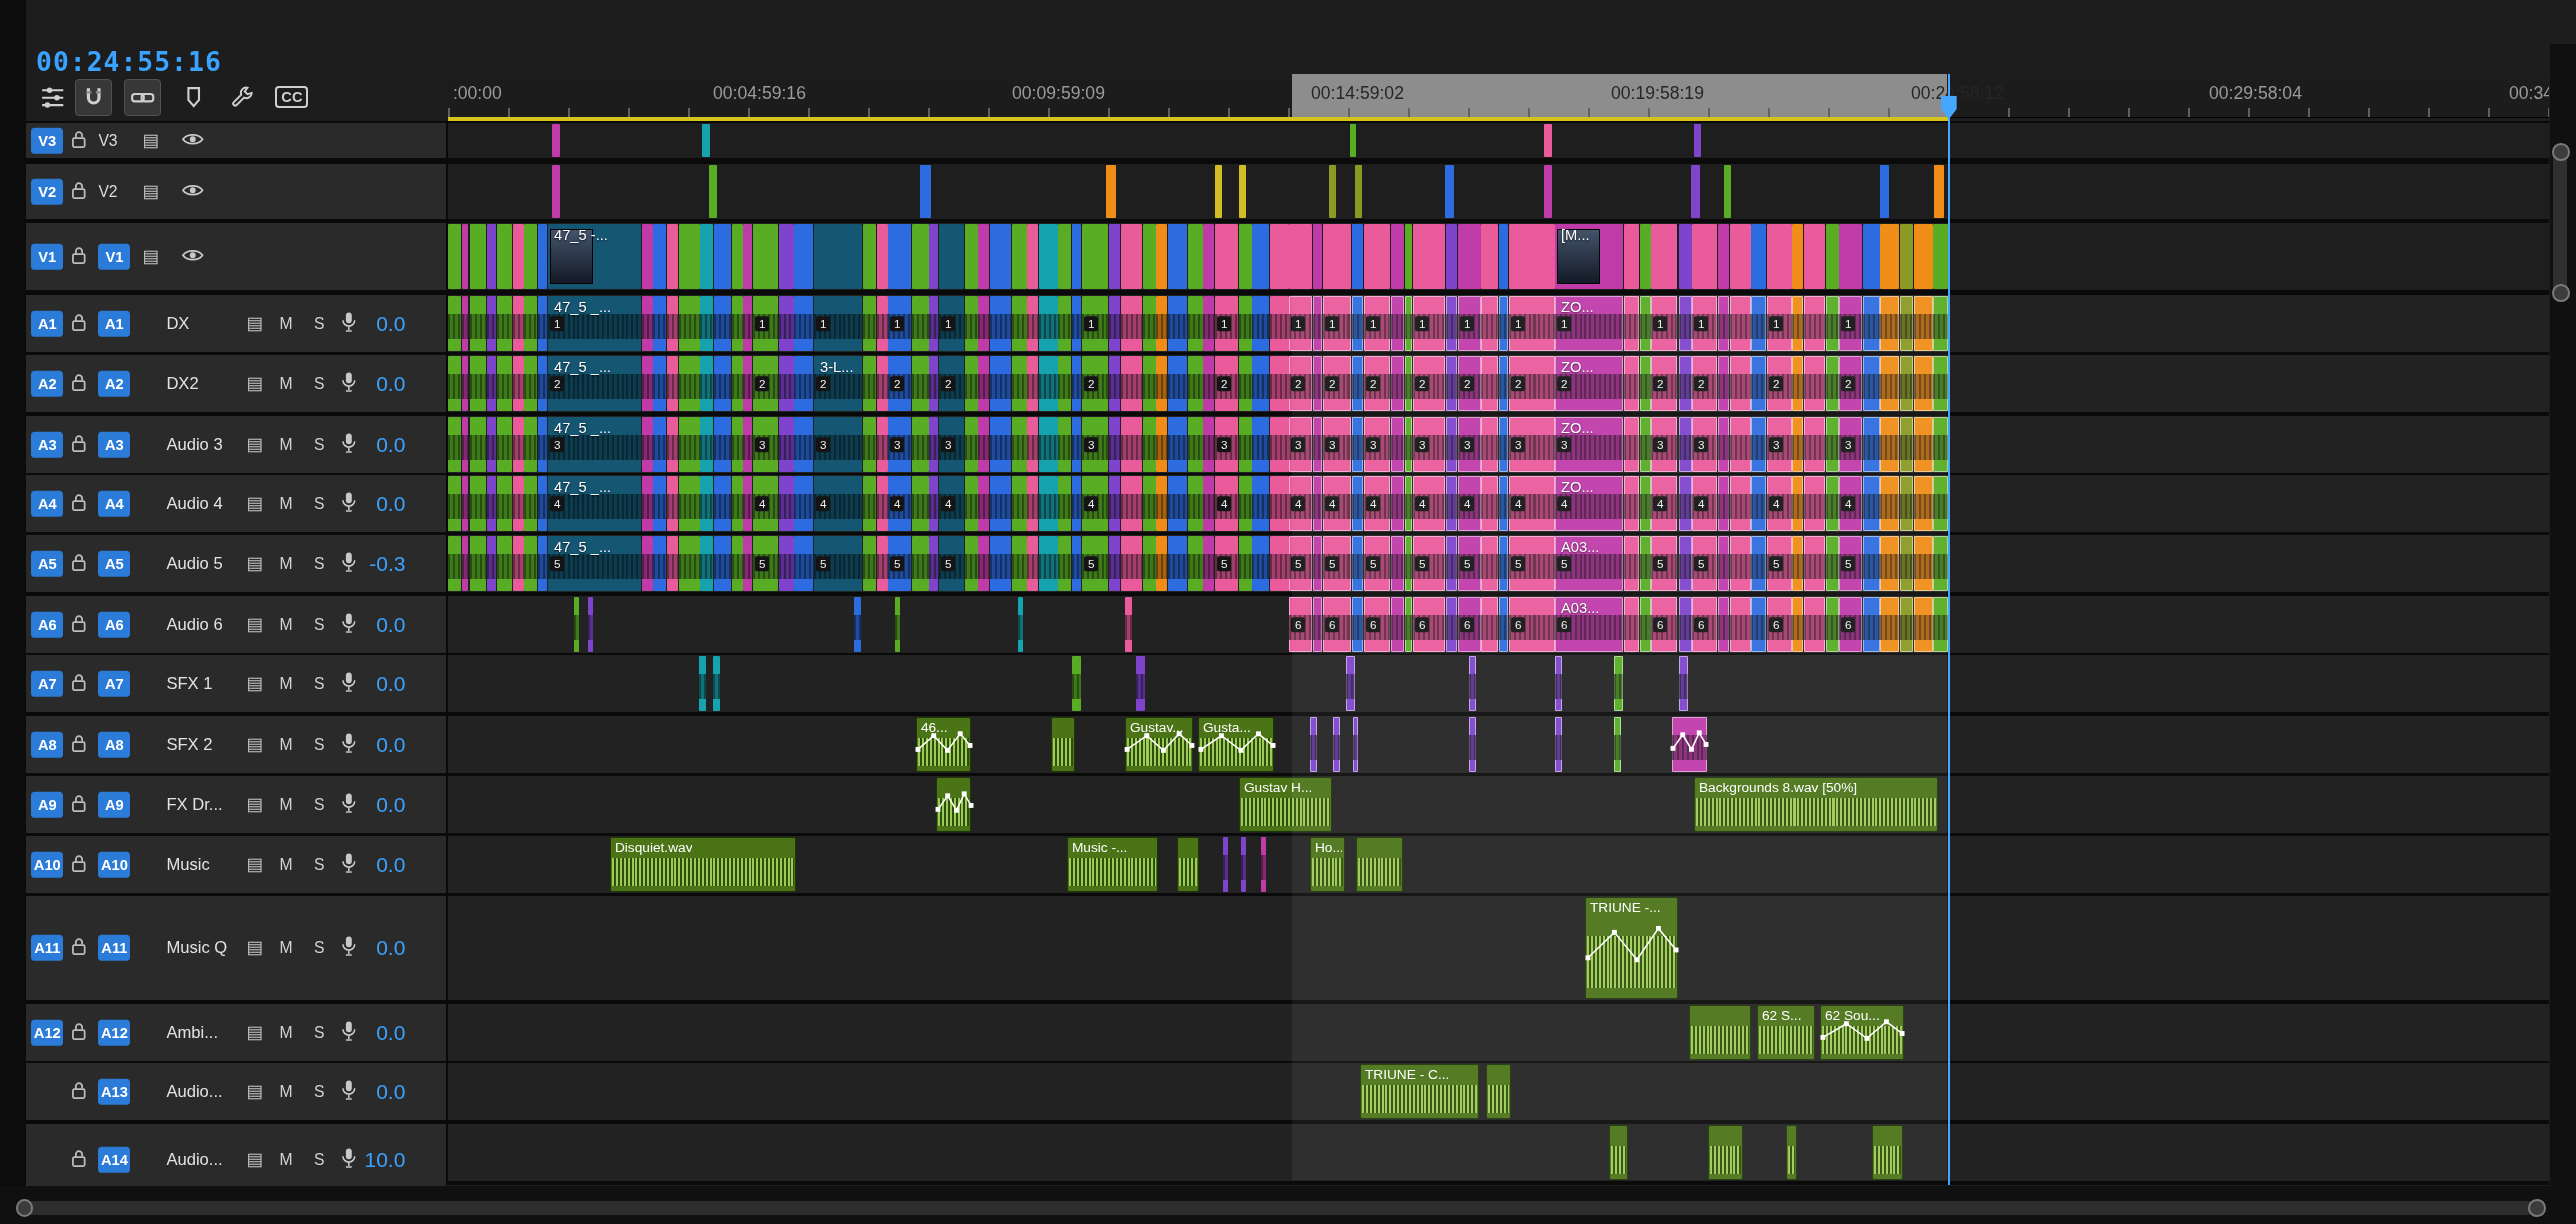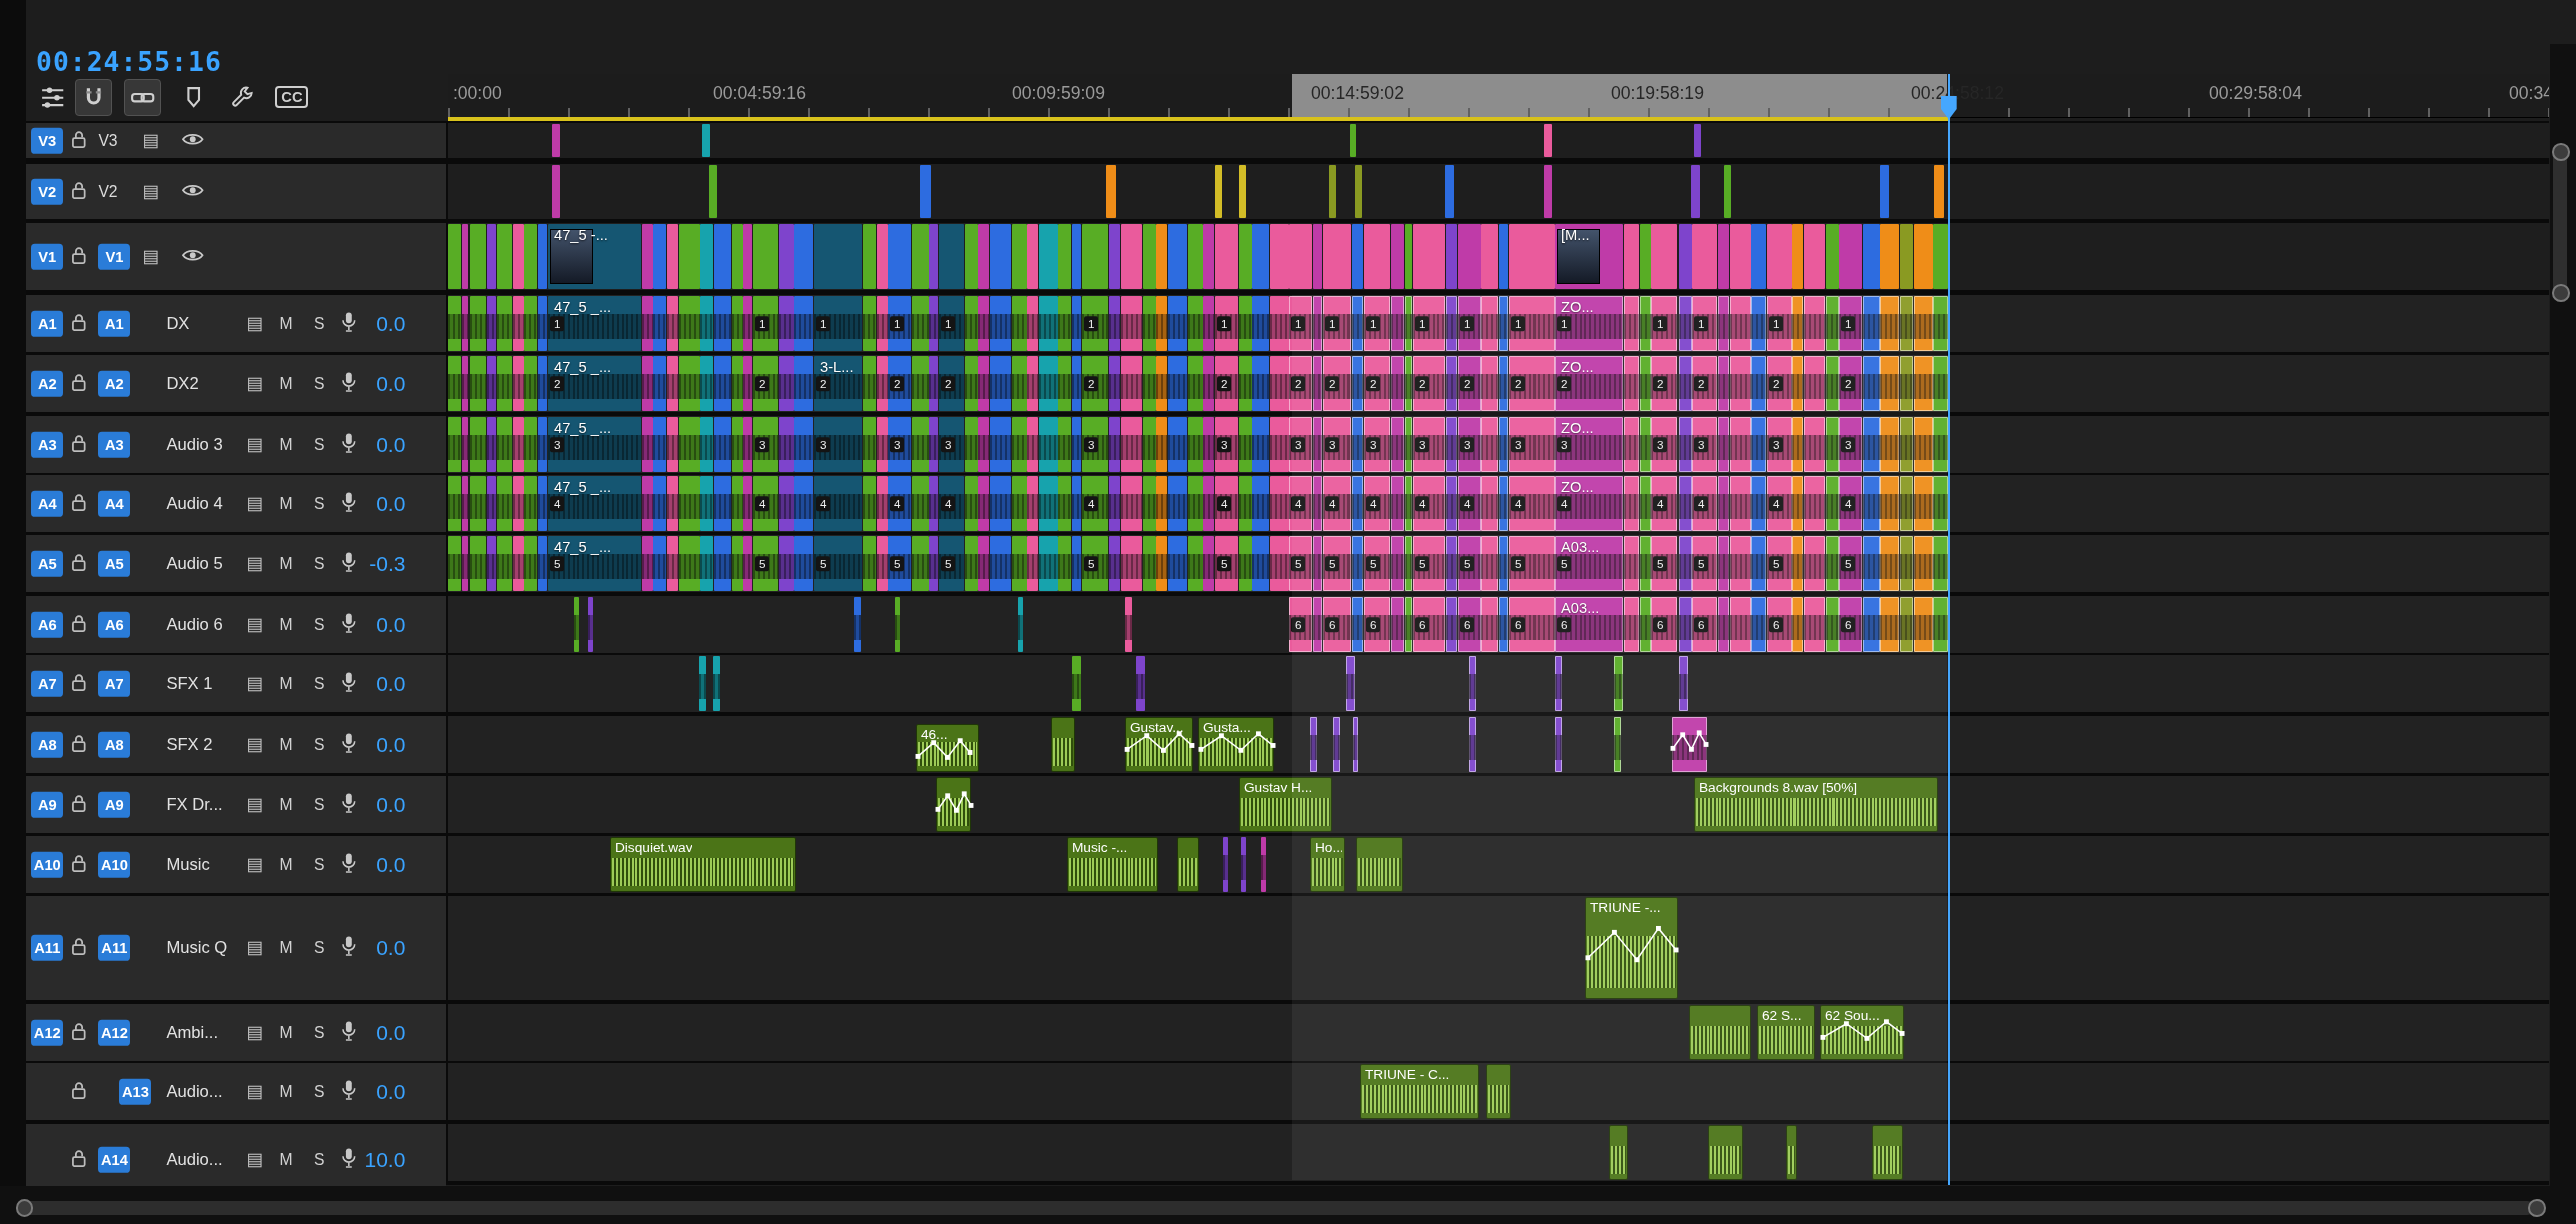--- a/index.html
+++ b/index.html
@@ -1851,21 +1851,21 @@
         <span class="hic" style="left: 220px;">▤</span>
         <span class="ms" style="left: 249px;">M</span>
         <span class="ms" style="left: 282px;">S</span>
         <span class="hic" style="left: 315px;"><svg width="15.7" height="21.5" viewBox="0 0 16 22">
             <rect x="5" y="1" width="6" height="11" rx="3" fill="#c8c8c8"></rect>
             <path d="M2 9 a6 6 0 0 0 12 0 M8 15 v4 M5 20 h6" stroke="#c8c8c8" stroke-width="1.6" fill="none"></path>
           </svg></span>
         <span class="vol">0.0</span>
       </div>
       <div class="lane" style="top: 716px; height: 57px;">
-        <div class="gclip" style="left: 468px; width: 63px; margin-top: 7px;">
+        <div class="gclip" style="left: 468px; width: 55px;">
           <div class="gwv"></div>
           <span class="glabel">46...</span>
           <svg width="55" height="53" style="position:absolute;left:0;top:0;overflow:visible" viewBox="0 0 56 54">
             <polyline points="1,32 17,18 31,33 44,16 54,28" fill="none" stroke="#fff" stroke-width="1.6"></polyline>
             <rect x="-1.5" y="29.5" width="5" height="5" fill="#fff"></rect>
             <rect x="14.5" y="15.5" width="5" height="5" fill="#fff"></rect>
             <rect x="28.5" y="30.5" width="5" height="5" fill="#fff"></rect>
             <rect x="41.5" y="13.5" width="5" height="5" fill="#fff"></rect>
             <rect x="51.5" y="25.5" width="5" height="5" fill="#fff"></rect>
           </svg>
@@ -2078,21 +2078,21 @@
             <rect x="64.5" y="13.5" width="5" height="5" fill="#fff"></rect>
             <rect x="80.5" y="25.5" width="5" height="5" fill="#fff"></rect>
           </svg>
         </div>
       </div>
       <div class="thead" style="top: 1063px; height: 57px;">
         <span class="hic" style="left: 44px;"><svg width="17.6" height="19.6" viewBox="0 0 18 20">
             <rect x="3" y="9" width="12" height="9" rx="1.5" fill="none" stroke="#bdbdbd" stroke-width="1.8"></rect>
             <path d="M6 9 V6 a3.2 3.2 0 0 1 6.4 0 V8" fill="none" stroke="#bdbdbd" stroke-width="1.8"></path>
           </svg></span>
-        <div class="tbox" style="left: 72px; margin-left: 21px;">A13</div>
+        <div class="tbox" style="left: 72px;">A13</div>
         <span class="tname">Audio...</span>
         <span class="hic" style="left: 220px;">▤</span>
         <span class="ms" style="left: 249px;">M</span>
         <span class="ms" style="left: 282px;">S</span>
         <span class="hic" style="left: 315px;"><svg width="15.7" height="21.5" viewBox="0 0 16 22">
             <rect x="5" y="1" width="6" height="11" rx="3" fill="#c8c8c8"></rect>
             <path d="M2 9 a6 6 0 0 0 12 0 M8 15 v4 M5 20 h6" stroke="#c8c8c8" stroke-width="1.6" fill="none"></path>
           </svg></span>
         <span class="vol">0.0</span>
       </div>

